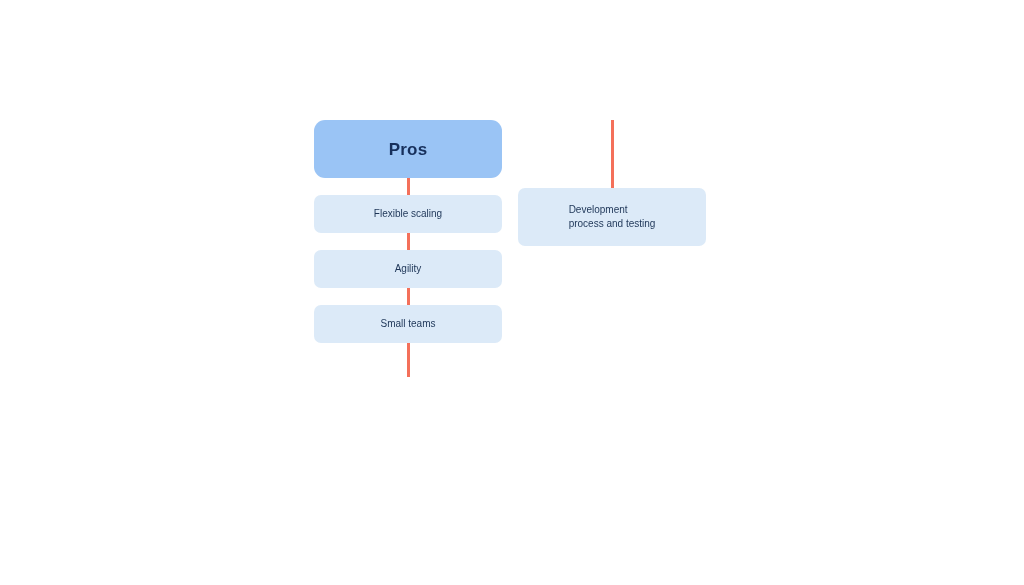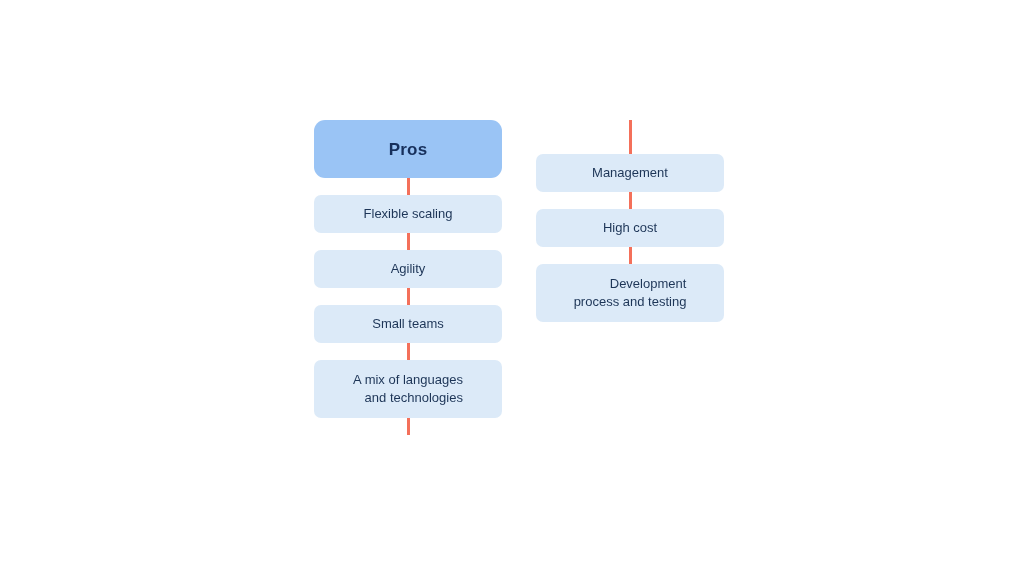--- a/index.html
+++ b/index.html
@@ -19,21 +19,21 @@
     width: 1024px;
     height: 585px;
   }
 
   .columns {
     position: absolute;
     left: 314px;
     top: 120px;
     display: flex;
     flex-direction: row;
-    gap: 34px;
+    gap: 16px;
   }
 
   .column {
     width: 188px;
     display: flex;
     flex-direction: column;
     align-items: stretch;
   }
 
   .col-header {
@@ -73,24 +73,24 @@
     display: flex;
     align-items: center;
     justify-content: center;
     box-sizing: border-box;
     padding: 4px 8px;
   }
   .item-box.two-line {
     min-height: 58px;
   }
   .item-label {
-    font-size: 13px;
+    font-size: 10px;
     font-weight: normal;
     color: #1d3557;
-    text-align: right;
+    text-align: left;
     line-height: 1.38;
     white-space: pre-line;
   }
 </style>
 </head>
 <body>
 
 <div id="diagram">
   <div class="columns">
 
@@ -116,48 +116,38 @@
       <div class="connector">
         <div class="connector-line"></div>
       </div>
       <div class="item-box">
         <span class="item-label">Small teams</span>
       </div>
 
       <div class="connector">
         <div class="connector-line"></div>
       </div>
-      <div class="item-box two-line">
-        <span class="item-label">A mix of languages
-and technologies</span>
-      </div>
 
       <div class="connector">
         <div class="connector-line"></div>
       </div>
     </div>
 
     <div class="column">
 
       <div class="connector">
         <div class="connector-line"></div>
       </div>
 
       <div class="connector">
         <div class="connector-line"></div>
       </div>
-      <div class="item-box">
-        <span class="item-label">Management</span>
-      </div>
 
       <div class="connector">
         <div class="connector-line"></div>
-      </div>
-      <div class="item-box">
-        <span class="item-label">High cost</span>
       </div>
 
       <div class="connector">
         <div class="connector-line"></div>
       </div>
       <div class="item-box two-line">
         <span class="item-label">Development
 process and testing</span>
       </div>
     </div>

